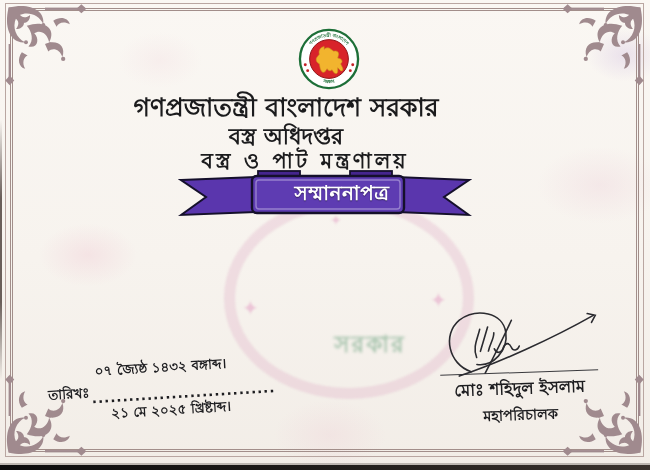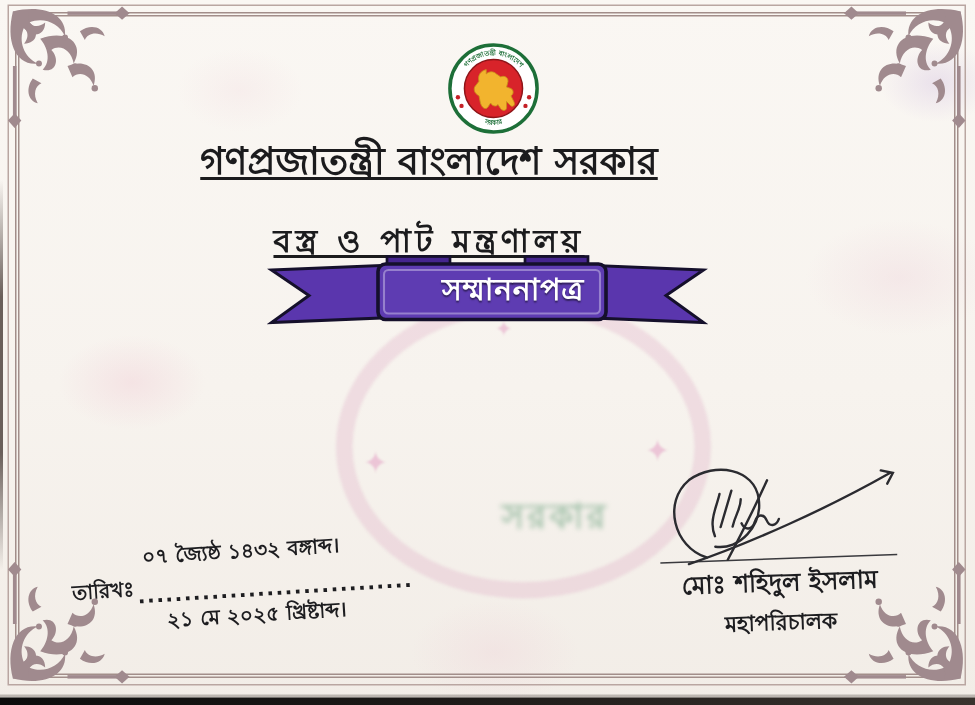--- a/index.html
+++ b/index.html
@@ -41,24 +41,24 @@
   .wm-star.s2{left:430px;top:288px;}
   .wm-star.s3{left:330px;top:212px;font-size:14px;}
   .wm-word{
     position:absolute;left:300px;top:326px;width:140px;text-align:center;
     color:rgba(96,156,118,.50);font-size:23px;font-weight:700;filter:blur(1.6px);
     letter-spacing:2px;
   }
   
   .emblem{position:absolute;left:298px;top:28px;width:62px;height:62px;}
   
-  .hdr{position:absolute;left:0;width:572px;text-align:center;color:#1b1b1d;font-weight:700;text-decoration:underline;}
+  .hdr{position:absolute;left:0;width:572px;text-align:center;color:#1b1b1d;font-weight:700;}
   .hdr.l1{top:88px;font-size:25px;}
   .hdr.l2{top:119px;font-size:22px;}
-  .hdr.l3{top:145px;font-size:21px;letter-spacing:3px;}
+  .hdr.l3{top:145px;font-size:21px;letter-spacing:3px;padding-left:19px;}
   
   .ribbon{position:absolute;left:178px;top:170px;width:294px;height:50px;}
   .ribbon-title{
     position:absolute;left:74px;top:6px;width:180px;height:37px;
     display:flex;align-items:center;justify-content:center;
     color:#fff;font-size:20px;font-weight:700;letter-spacing:.5px;
     text-shadow:0 1px 1px rgba(0,0,0,.45);
     text-align:center;
   }
   
@@ -147,20 +147,21 @@
     <text font-size="4.6" fill="#1d6f38" font-weight="700" text-anchor="middle">
       <textPath href="#arcB" startOffset="50%">সরকার</textPath>
     </text>
     <circle cx="7.5" cy="38" r="1.5" fill="#c42026"></circle>
     <circle cx="10" cy="44" r="1.5" fill="#c42026"></circle>
     <circle cx="56.5" cy="38" r="1.5" fill="#c42026"></circle>
     <circle cx="54" cy="44" r="1.5" fill="#c42026"></circle>
   </svg>
 
   <div class="hdr l1">গণপ্রজাতন্ত্রী বাংলাদেশ সরকার</div>
+  <div class="hdr l2">বস্ত্র অধিদপ্তর</div>
   <div class="hdr l3">বস্ত্র ও পাট মন্ত্রণালয়</div>
 
   <div class="ribbon">
     <svg width="294" height="50" viewBox="0 0 294 50">
 
       <polygon points="3,10 100,6 100,41 3,45 28,27" fill="#5a36ad" stroke="#15102b" stroke-width="2"></polygon>
 
       <polygon points="291,10 194,6 194,41 291,45 266,27" fill="#5a36ad" stroke="#15102b" stroke-width="2"></polygon>
 
       <rect x="80" y="1" width="42" height="14" fill="#45258e" stroke="#15102b" stroke-width="1.8"></rect>

